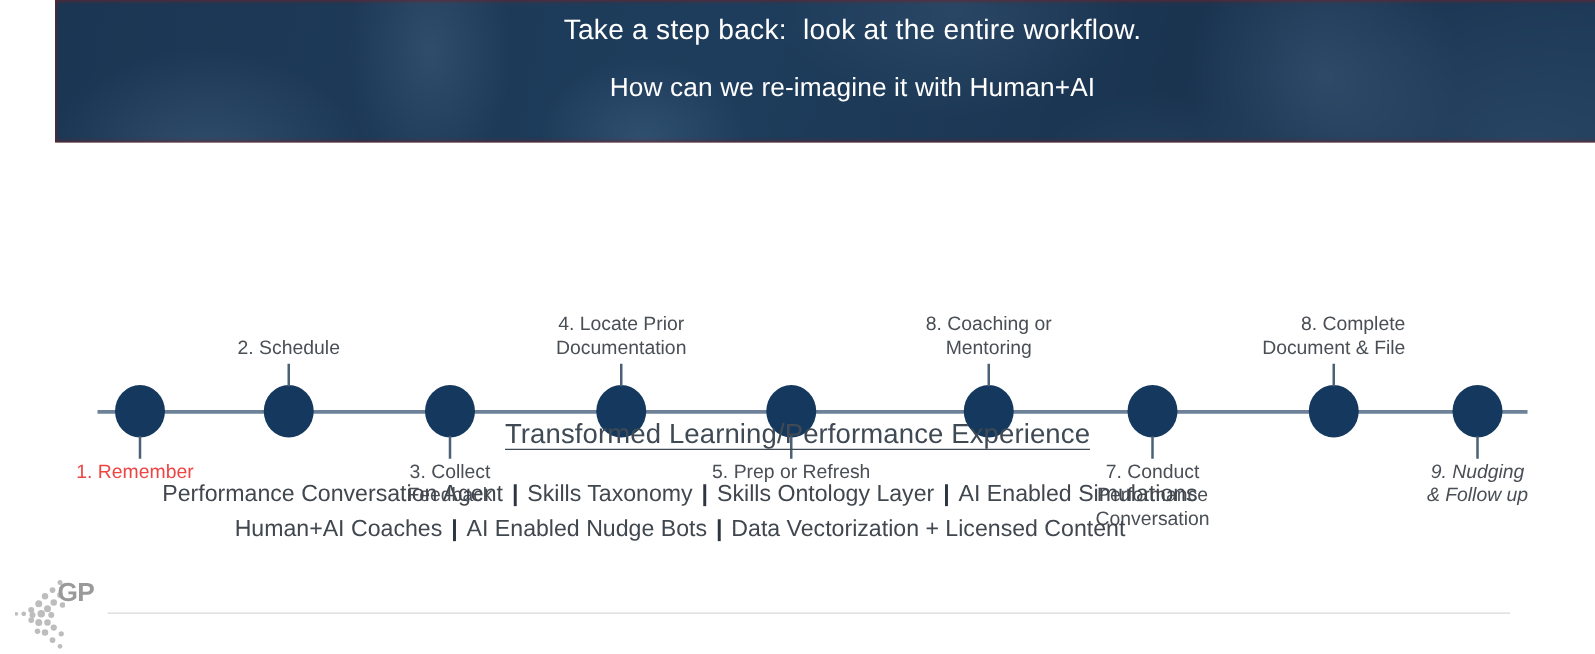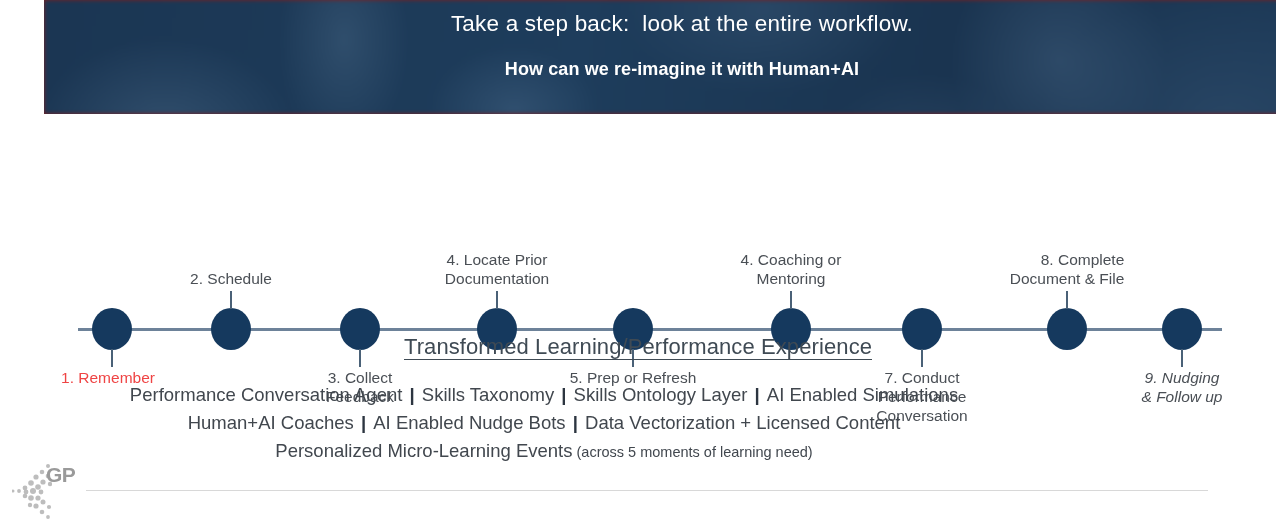--- a/index.html
+++ b/index.html
@@ -54,22 +54,22 @@
   .banner-line1 {
     color: #ffffff;
     font-size: 22.5px;
     font-weight: 400;
     letter-spacing: 0.2px;
     white-space: pre;
     line-height: 1.25;
   }
   .banner-line2 {
     color: #ffffff;
-    font-size: 18px;
-    font-weight: bold;
+    font-size: 21px;
+    font-weight: normal;
     letter-spacing: 0.1px;
     margin-top: 20px;
     white-space: pre;
     line-height: 1.25;
   }
 
   
   .timeline {
     position: absolute;
     left: 0;
@@ -208,21 +208,21 @@
 Feedback</div>
       <div class="node" style="left: 497px; top: 215px; background: rgb(21, 57, 94);"></div>
       <div class="stem" style="left: 497px; top: 177px; height: 18px;"></div>
       <div class="step-label" style="left: 497px; color: rgb(74, 79, 85); top: 136px;">4. Locate Prior
 Documentation</div>
       <div class="node" style="left: 633px; top: 215px; background: rgb(21, 57, 94);"></div>
       <div class="stem" style="left: 633px; top: 235px; height: 18px;"></div>
       <div class="step-label" style="left: 633px; color: rgb(74, 79, 85); top: 254px;">5. Prep or Refresh</div>
       <div class="node" style="left: 791px; top: 215px; background: rgb(21, 57, 94);"></div>
       <div class="stem" style="left: 791px; top: 177px; height: 18px;"></div>
-      <div class="step-label" style="left: 791px; color: rgb(74, 79, 85); top: 136px;">4. Coaching or
+      <div class="step-label" style="left: 791px; color: rgb(74, 79, 85); top: 136px;">8. Coaching or
 Mentoring</div>
       <div class="node" style="left: 922px; top: 215px; background: rgb(21, 57, 94);"></div>
       <div class="stem" style="left: 922px; top: 235px; height: 18px;"></div>
       <div class="step-label" style="left: 922px; color: rgb(74, 79, 85); top: 254px;">7. Conduct
 Performance
 Conversation</div>
       <div class="node" style="left: 1067px; top: 215px; background: rgb(21, 57, 94);"></div>
       <div class="stem" style="left: 1067px; top: 177px; height: 18px;"></div>
       <div class="step-label" style="left: 1067px; color: rgb(74, 79, 85); top: 136px; text-align: right;">8. Complete
 Document &amp; File</div>
@@ -233,21 +233,20 @@
     </div>
 </div>
 
 <div class="experience-heading">
   <span>Transformed Learning/Performance Experience </span>
 </div>
 
 <div class="capability-lines" id="capability-lines">
     <div class="cap-line"><span>Performance Conversation Agent</span><span class="cap-sep"> | </span><span>Skills Taxonomy</span><span class="cap-sep"> | </span><span>Skills Ontology Layer</span><span class="cap-sep"> | </span><span>AI Enabled Simulations</span></div>
     <div class="cap-line"><span>Human+AI Coaches</span><span class="cap-sep"> | </span><span>AI Enabled Nudge Bots</span><span class="cap-sep"> | </span><span>Data Vectorization + Licensed Content</span></div>
-    <div class="cap-line"><span>Personalized Micro-Learning Events</span><span class="cap-note"> (across 5 moments of learning need)</span></div>
   </div>
 
 <div class="footer">
   <div class="logo">
     <svg class="logo-dots" width="40" height="58" viewBox="0 0 40 58">
       <g fill="#bdbdbd">
         <circle cx="36" cy="4" r="2.0"></circle>
         <circle cx="30" cy="10" r="2.3"></circle>
         <circle cx="36" cy="14" r="2.3"></circle>
         <circle cx="24" cy="15" r="2.6"></circle>

